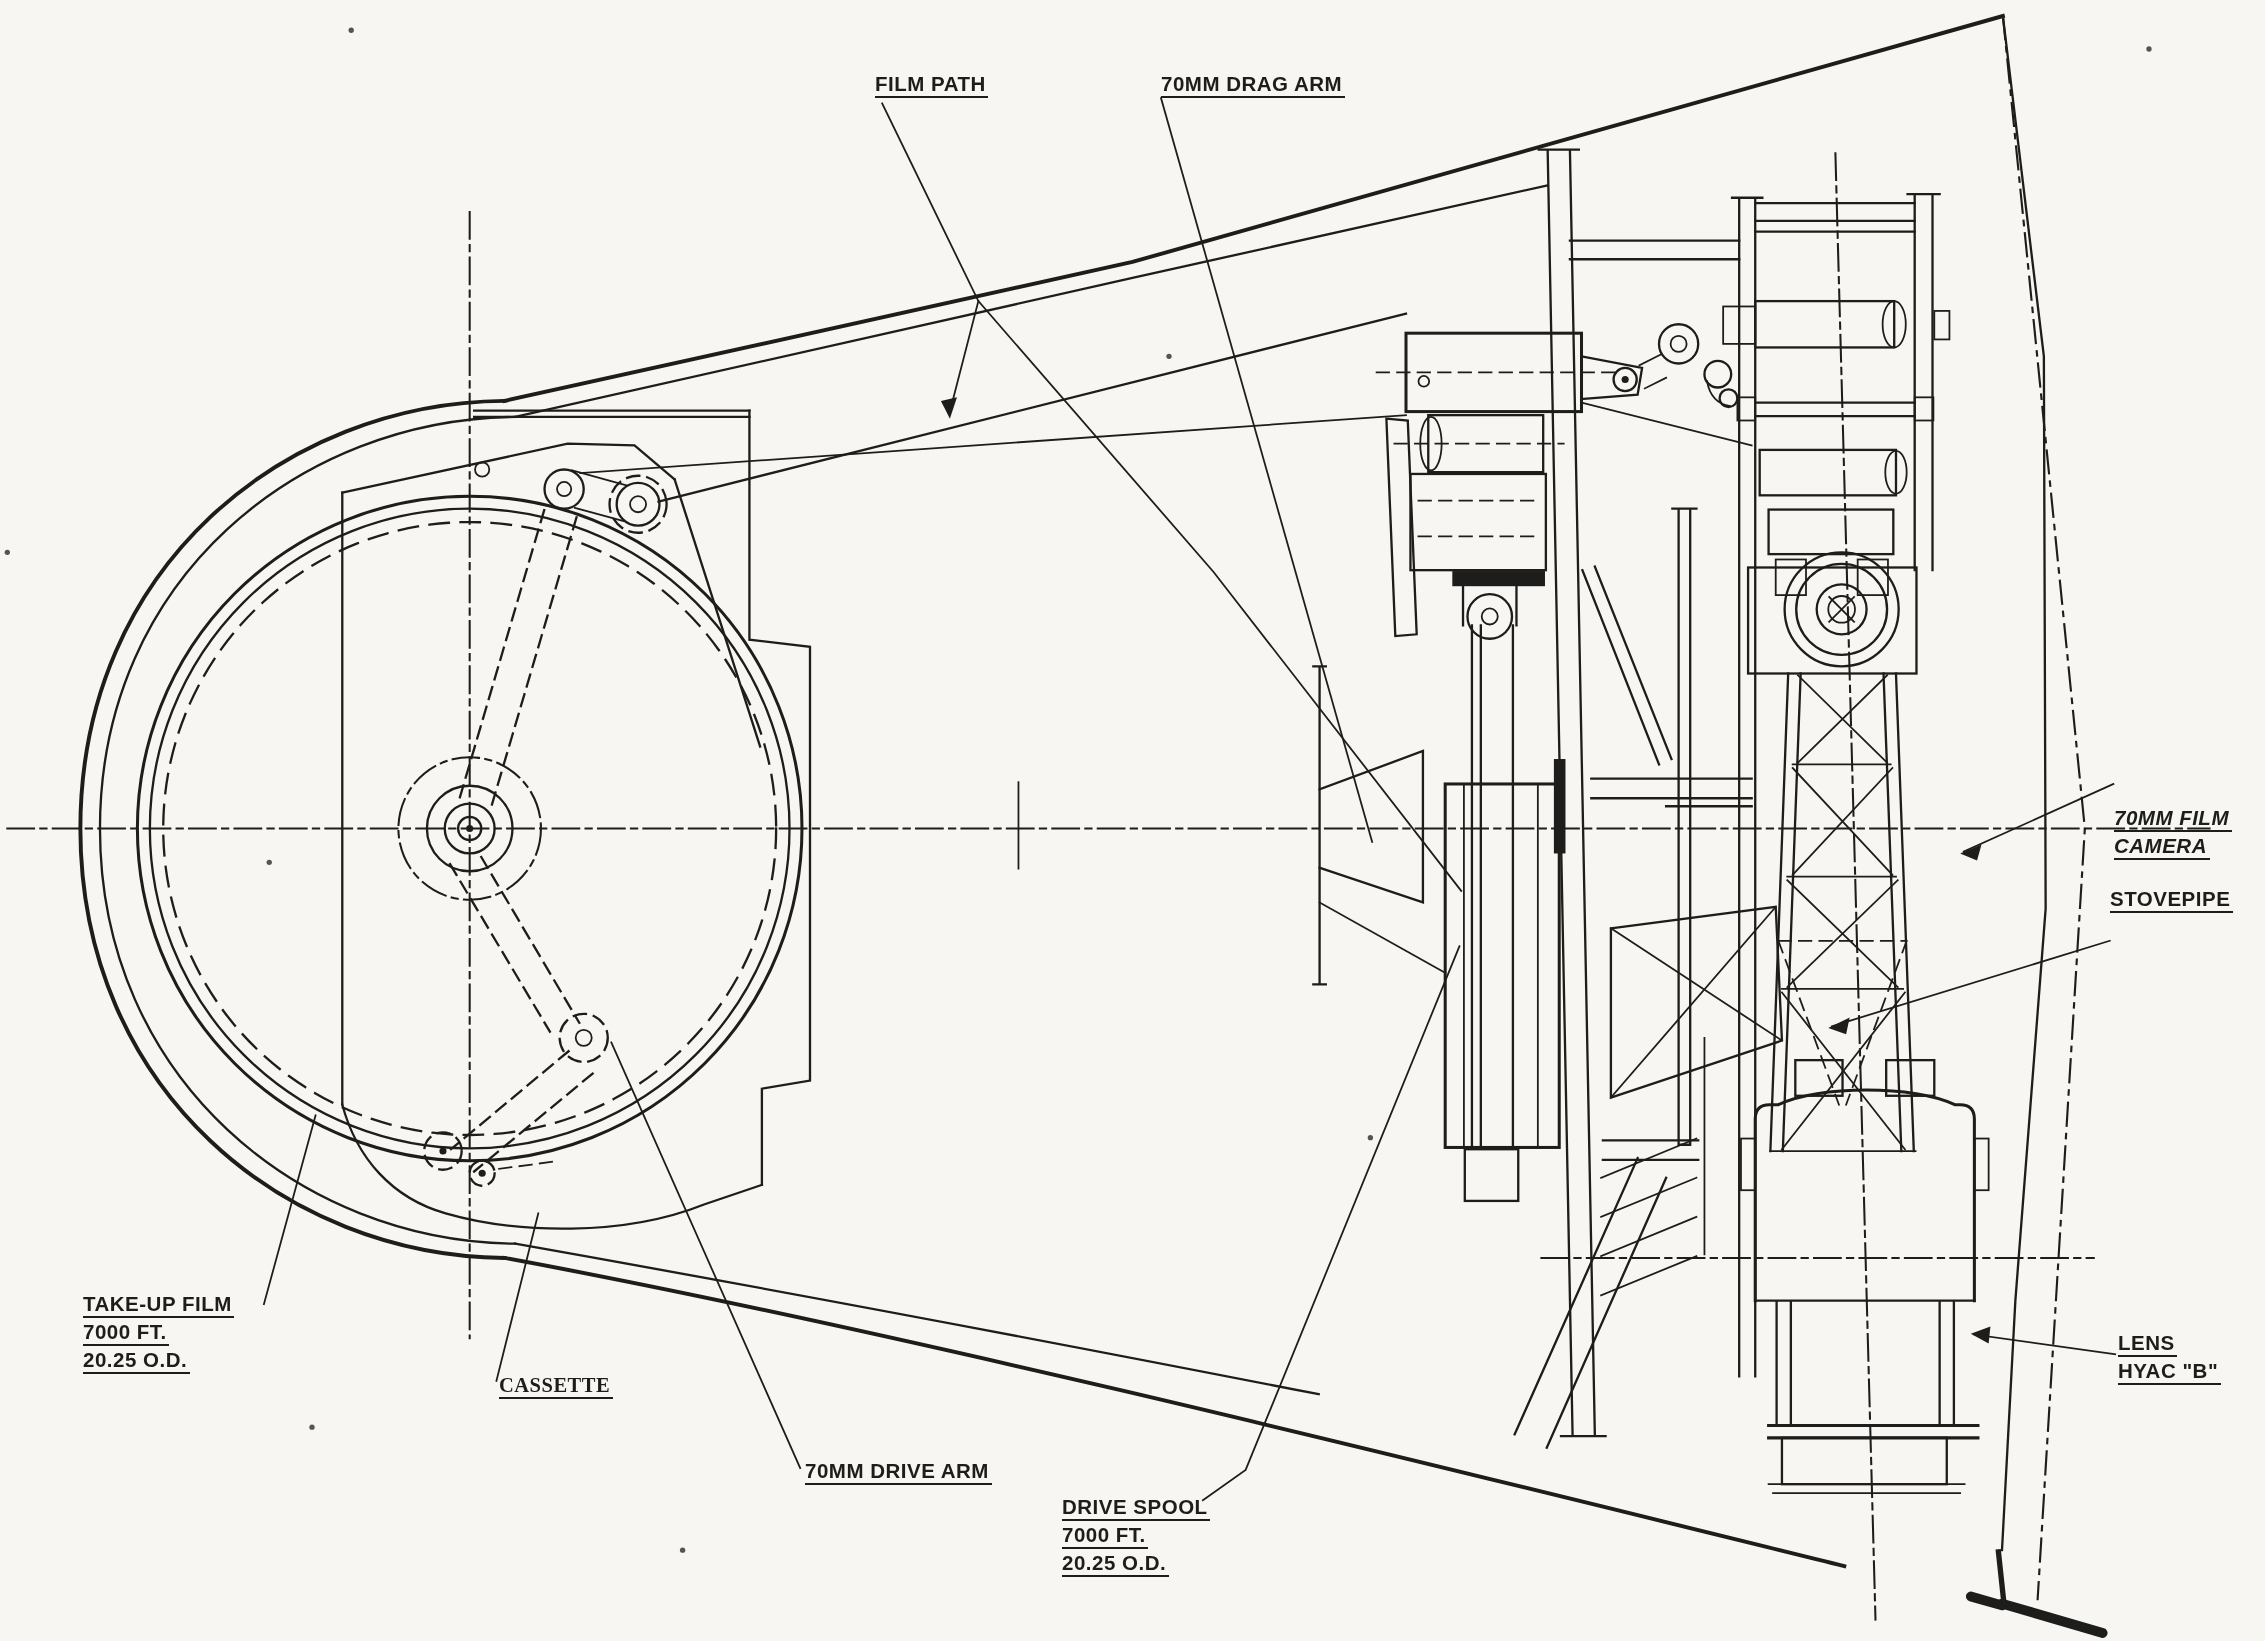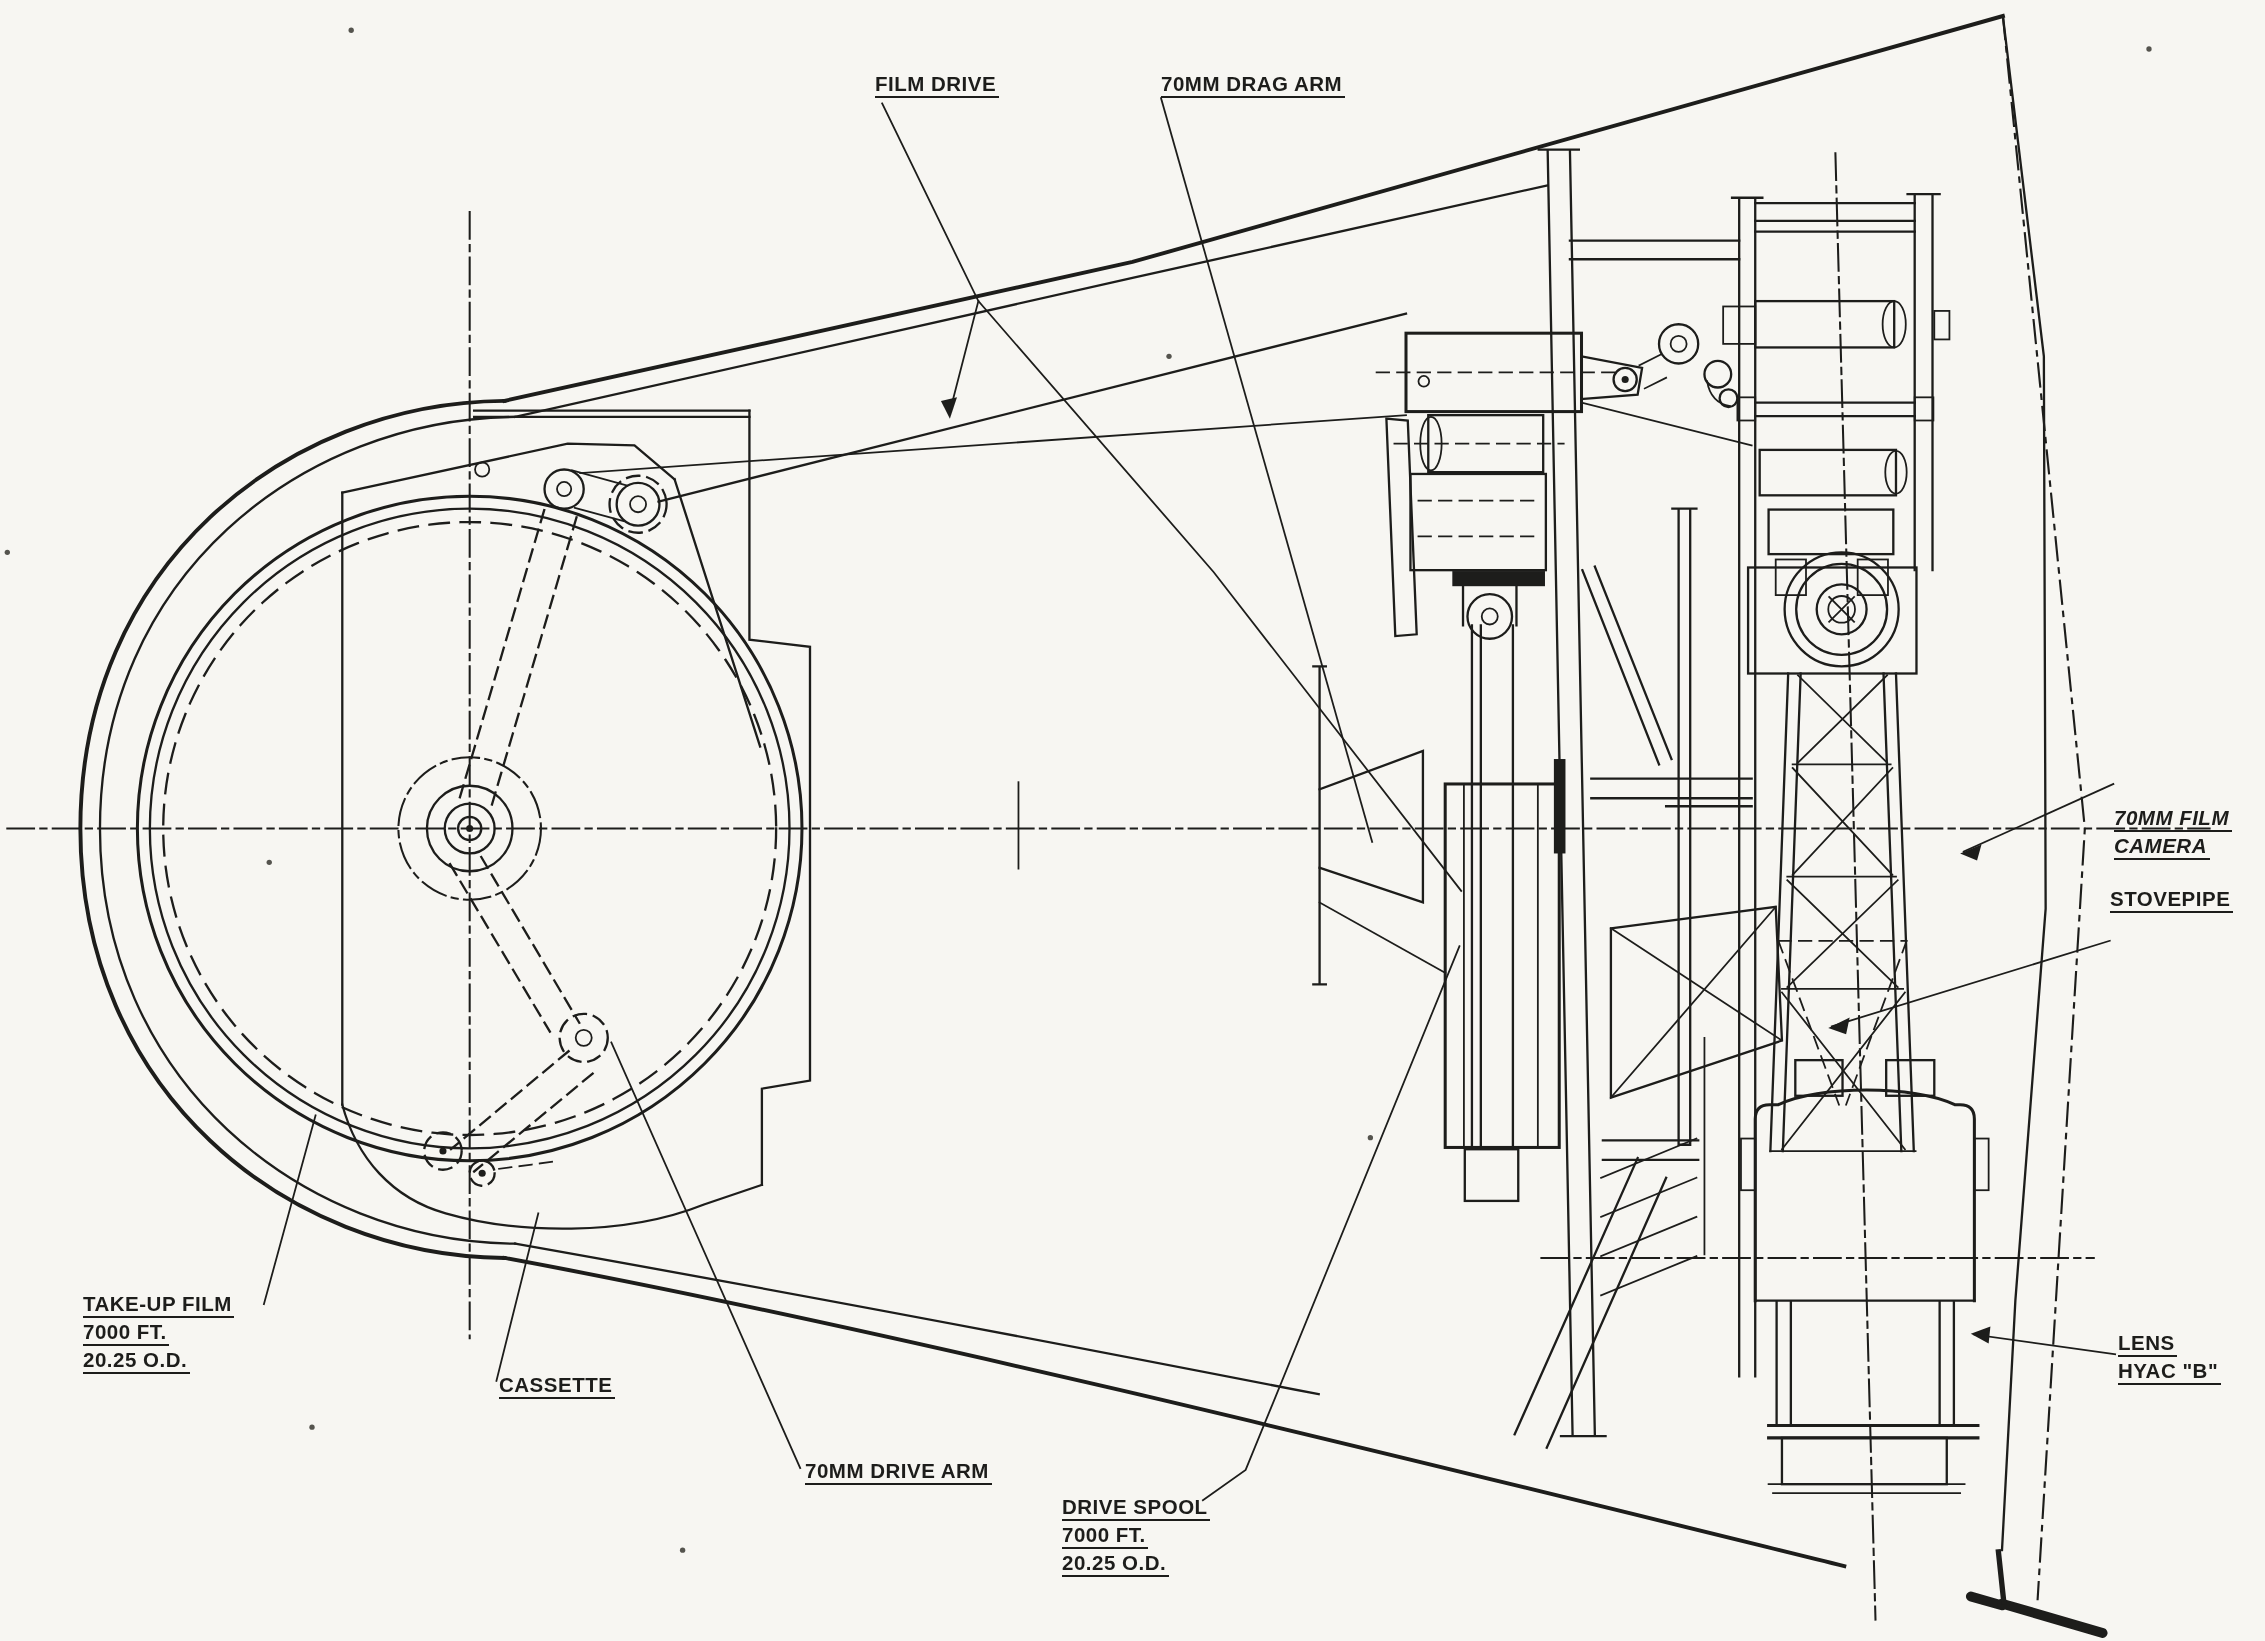--- a/index.html
+++ b/index.html
@@ -216,42 +216,42 @@
     <circle class="speck" cx="302" cy="968" r="3"></circle>
     <circle class="speck" cx="1312" cy="400" r="3"></circle>
     <circle class="speck" cx="1538" cy="1277" r="3"></circle>
     <circle class="speck" cx="2412" cy="55" r="3"></circle>
     <circle class="speck" cx="350" cy="1602" r="3"></circle>
     <circle class="speck" cx="766" cy="1740" r="3"></circle>
   </g>
 </svg>
 
   <div class="lbl" style="left:875px;top:74px;">
-    <span>FILM DRIVE</span>
+    <span>FILM PATH</span>
   </div>
   <div class="lbl" style="left:1161px;top:74px;text-align:center;">
     <span>70MM DRAG ARM</span>
   </div>
   <div class="lbl" style="left:2114px;top:808px;font-style:italic;">
     <span>70MM FILM</span>
     <span>CAMERA</span>
   </div>
   <div class="lbl" style="left:2110px;top:889px;">
     <span>STOVEPIPE</span>
   </div>
   <div class="lbl" style="left:2118px;top:1333px;">
     <span>LENS</span>
     <span>HYAC "B"</span>
   </div>
   <div class="lbl" style="left:83px;top:1294px;">
     <span>TAKE-UP FILM</span>
     <span>7000 FT.</span>
     <span>20.25 O.D.</span>
   </div>
-  <div class="lbl" style="left:499px;top:1375px;">
+  <div class="lbl" style="left:499px;top:1375px;font-family:Liberation Serif, serif;">
     <span>CASSETTE</span>
   </div>
   <div class="lbl" style="left:805px;top:1461px;">
     <span>70MM DRIVE ARM</span>
   </div>
   <div class="lbl" style="left:1062px;top:1497px;">
     <span>DRIVE SPOOL</span>
     <span>7000 FT.</span>
     <span>20.25 O.D.</span>
   </div>

